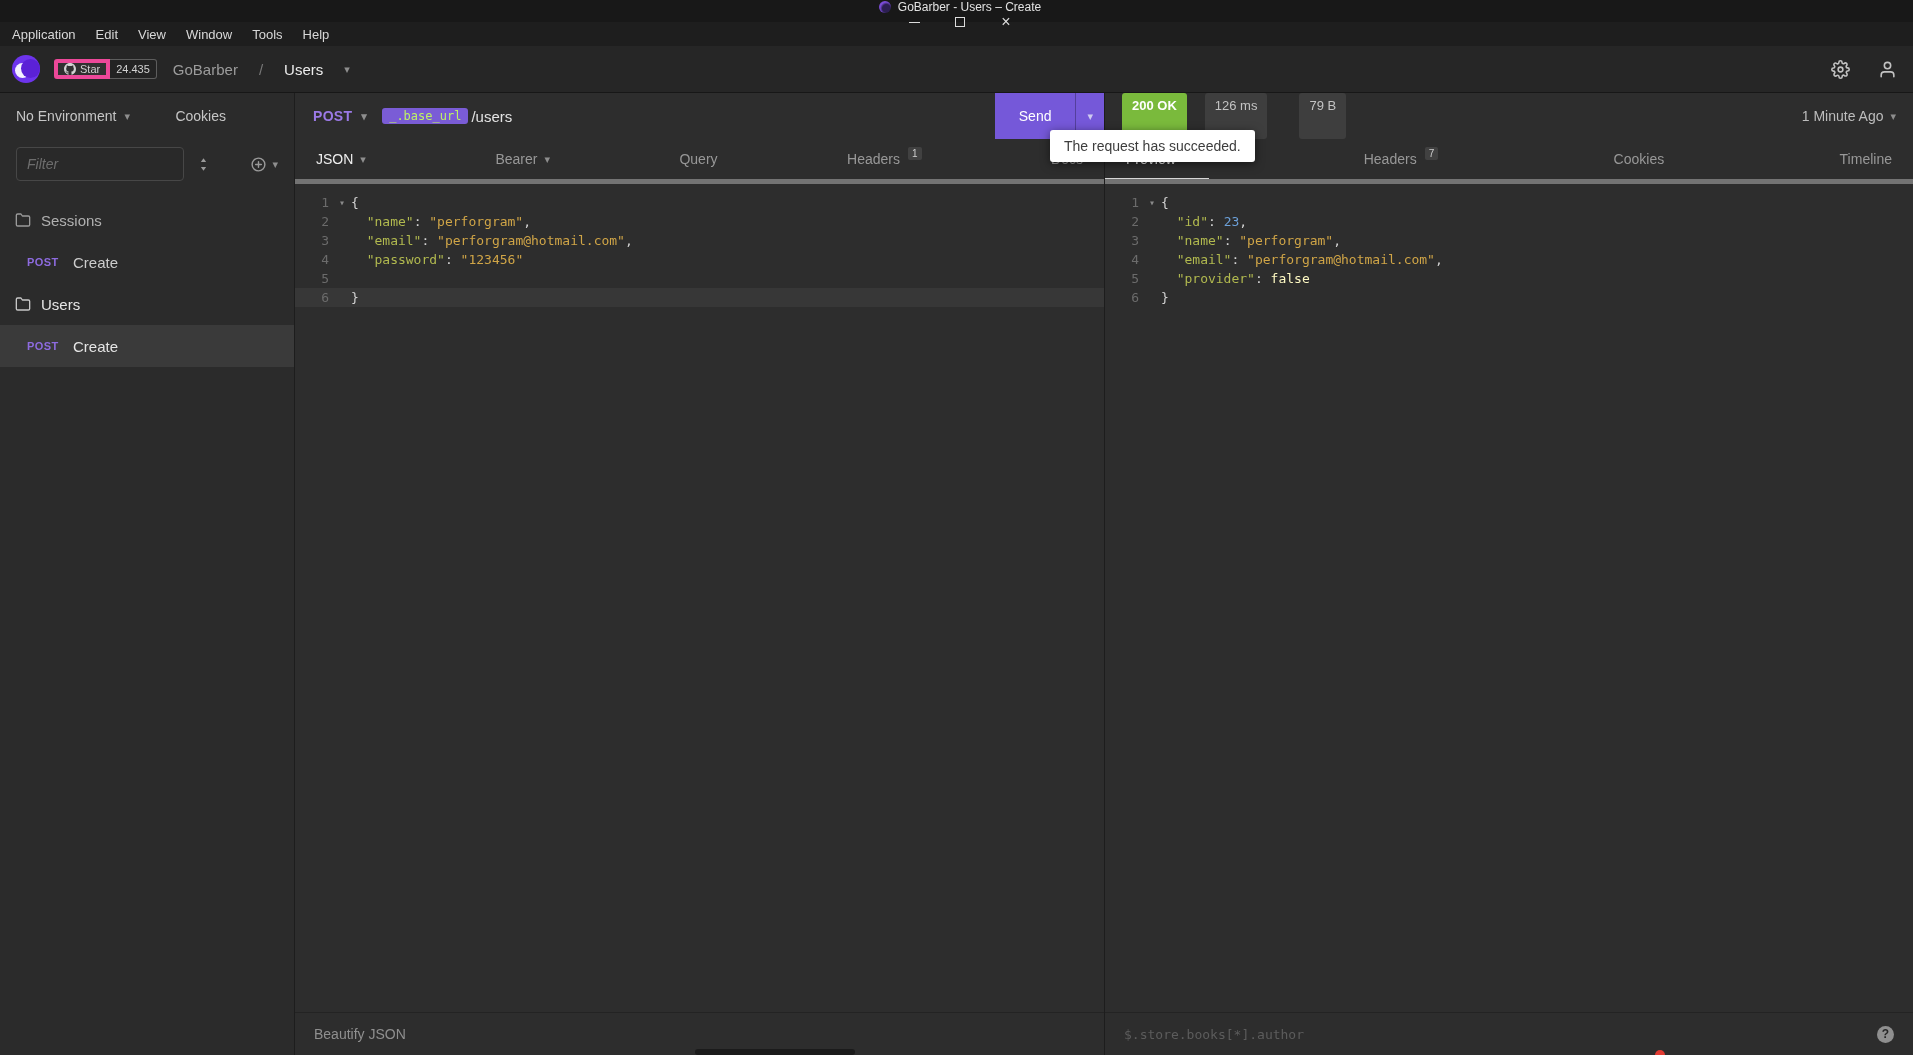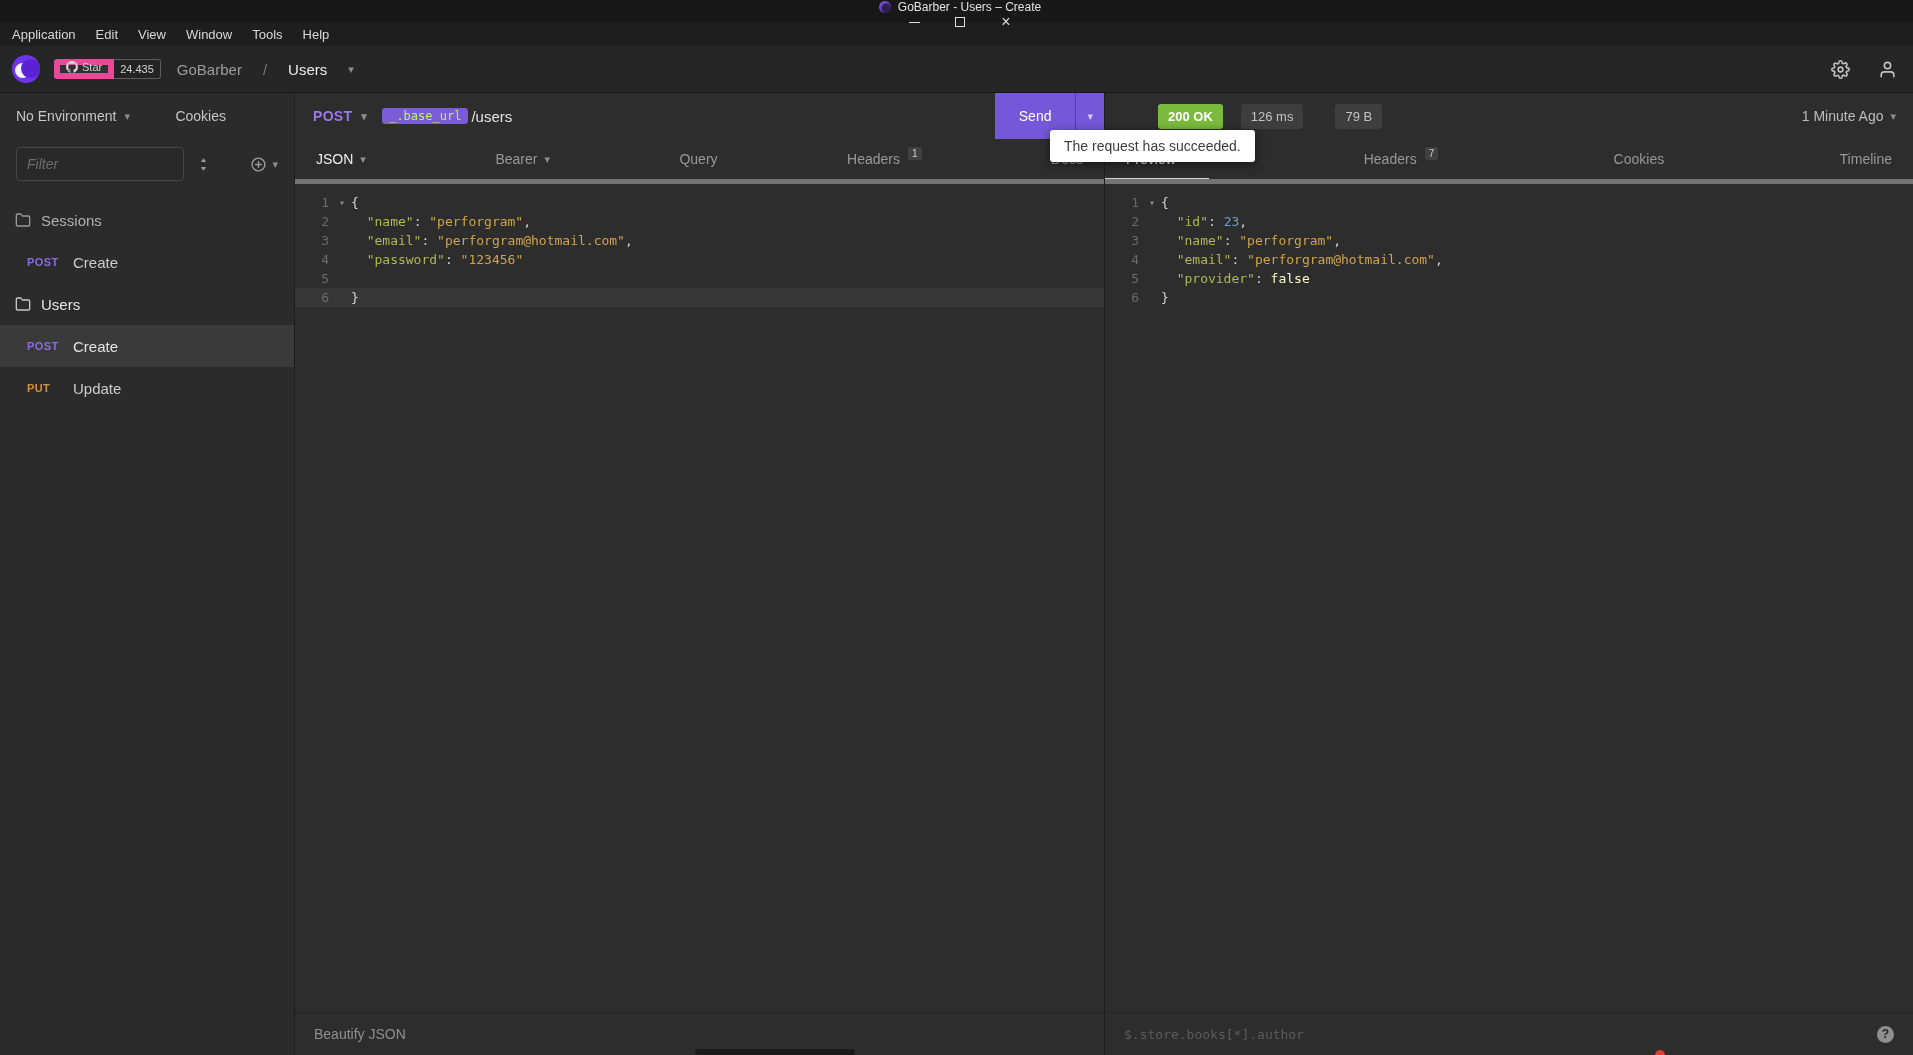--- a/index.html
+++ b/index.html
@@ -28,21 +28,21 @@
   .menubar { height:24px; background:#1e1e1e; display:flex; align-items:center; padding-left:2px; }
   .menu-item { padding:0 10px; font-size:13px; color:#d8d8d8; }
 
   
   .appheader { height:47px; background:#262626; border-bottom:1px solid #171717;
     display:flex; align-items:center; padding:0 16px 0 12px; gap:14px; }
   .logo { width:28px; height:28px; border-radius:50%; background:#6d34ec; position:relative; overflow:hidden; }
   .logo::before { content:""; position:absolute; left:3px; top:8px; width:15px; height:15px; border-radius:50%; background:#f4f1ff; }
   .logo::after  { content:""; position:absolute; left:9px; top:4px; width:19px; height:19px; border-radius:50%; background:#5b21d6; }
   .gh-badge { display:flex; height:20px; font-size:11px; color:#d2d2d2; }
-  .gh-star { display:flex; align-items:flex-end; gap:4px; padding:0 6px; border:6px solid #ec4899; border-radius:3px 0 0 3px; background:#303030; }
+  .gh-star { display:flex; align-items:flex-start; gap:4px; padding:0 6px; border:4px solid #ec4899; border-radius:3px 0 0 3px; background:#303030; }
   .gh-count { display:flex; align-items:center; padding:0 6px; border:1px solid #5d5d5d; border-left:none; border-radius:0 3px 3px 0; background:#232323; }
   .breadcrumb { display:flex; align-items:center; gap:21px; font-size:15px; margin-left:2px; }
   .bc-workspace { color:#9c9c9c; }
   .bc-sep { color:#777; }
   .bc-item { color:#ececec; }
   .header-right { margin-left:auto; display:flex; align-items:center; gap:28px; }
 
   .caret { color:#8e8e8e; font-size:11px; }
   .caret-light { color:#cfcaf0; }
 
@@ -106,21 +106,21 @@
   .pane-footer { height:43px; border-top:1px solid #232323; display:flex; align-items:center; padding:0 19px; flex:0 0 auto; }
   .beautify { font-size:14px; color:#8f8f8f; }
   .resp-filter { flex:1; background:transparent; border:none; outline:none;
     font-family:"DejaVu Sans Mono",monospace; font-size:13px; color:#9a9a9a; }
   .resp-filter::placeholder { color:#5c5c5c; }
   .help-circle { width:17px; height:17px; border-radius:50%; background:#8f8f8f; color:#262626;
     display:flex; align-items:center; justify-content:center; font-size:12px; font-weight:bold; }
 
   
   .response-pane { flex:1; background:#2d2d2d; display:flex; flex-direction:column; }
-  .resp-meta { height:46px; display:flex; align-items:center; padding:0 17px; gap:18px; flex:0 0 auto;margin-left:36px; }
+  .resp-meta { height:46px; display:flex; padding:0 17px; gap:18px; flex:0 0 auto; }
   .badge-status { background:#7aba3c; color:#ffffff; font-size:13px; font-weight:bold; padding:5px 10px; border-radius:3px; }
   .badge-gray { background:#3e3e3e; color:#c3c3c3; font-size:13px; padding:5px 10px; border-radius:3px; }
   .badge-size { margin-left:14px; }
   .resp-age { margin-left:auto; color:#bdbdbd; font-size:14px; display:flex; align-items:center; gap:7px; }
 
   
   .tooltip { position:absolute; left:1050px; top:130px; background:#ffffff; color:#3d3d3d;
     font-size:14px; padding:8px 14px; border-radius:3px; box-shadow:0 2px 10px rgba(0,0,0,.5); z-index:60; }
 
   
@@ -252,24 +252,20 @@
           <svg viewBox="0 0 24 24" width="16" height="16" fill="none" stroke="#c7c7c7" stroke-width="2" stroke-linejoin="round">
               <path d="M22 19a2 2 0 0 1-2 2H4a2 2 0 0 1-2-2V5a2 2 0 0 1 2-2h5l2 3h9a2 2 0 0 1 2 2z"></path>
             </svg>
         </span>
         <span>Users</span>
       </div>
       <div class="sb-item selected">
         <span class="method method-post">POST</span>
         <span>Create</span>
       </div>
-      <div class="sb-item">
-        <span class="method method-put">PUT</span>
-        <span>Update</span>
-      </div>
     </div>
   </aside>
 
   <section class="request-pane">
     <div class="url-row">
       <span class="url-method">
         <span>POST</span>
         <span class="caret">▾</span>
       </span>
       <span class="url-tag">_.base_url</span>

